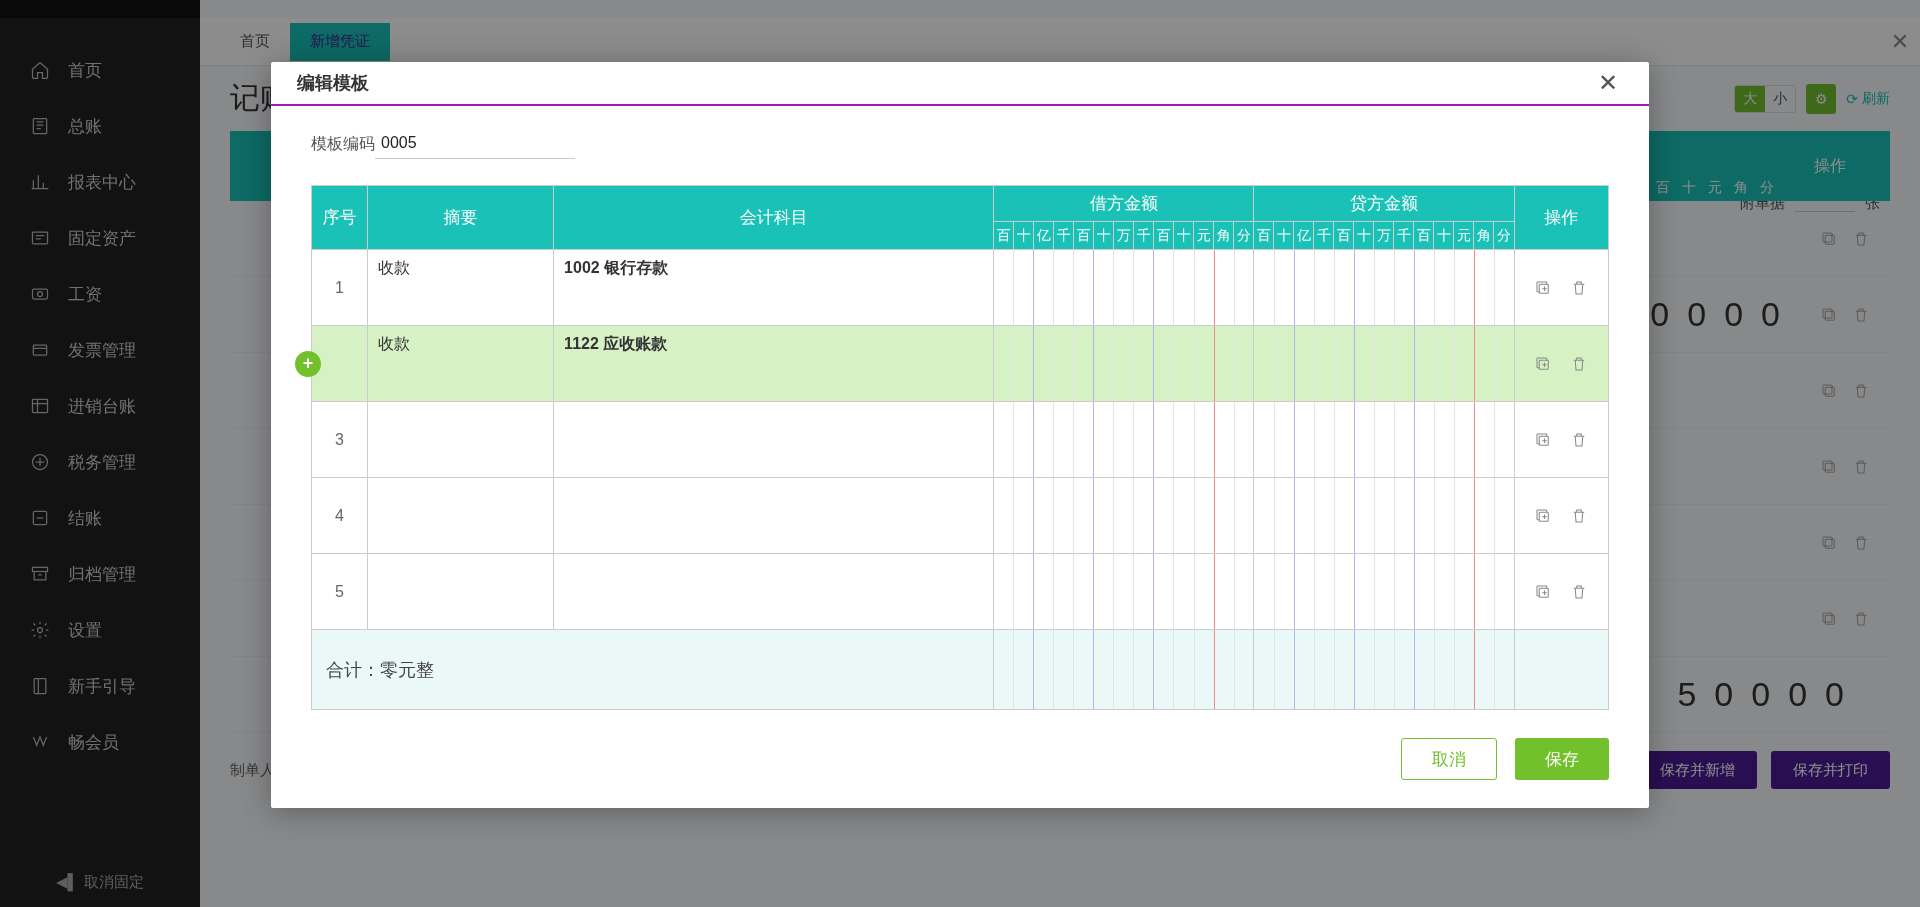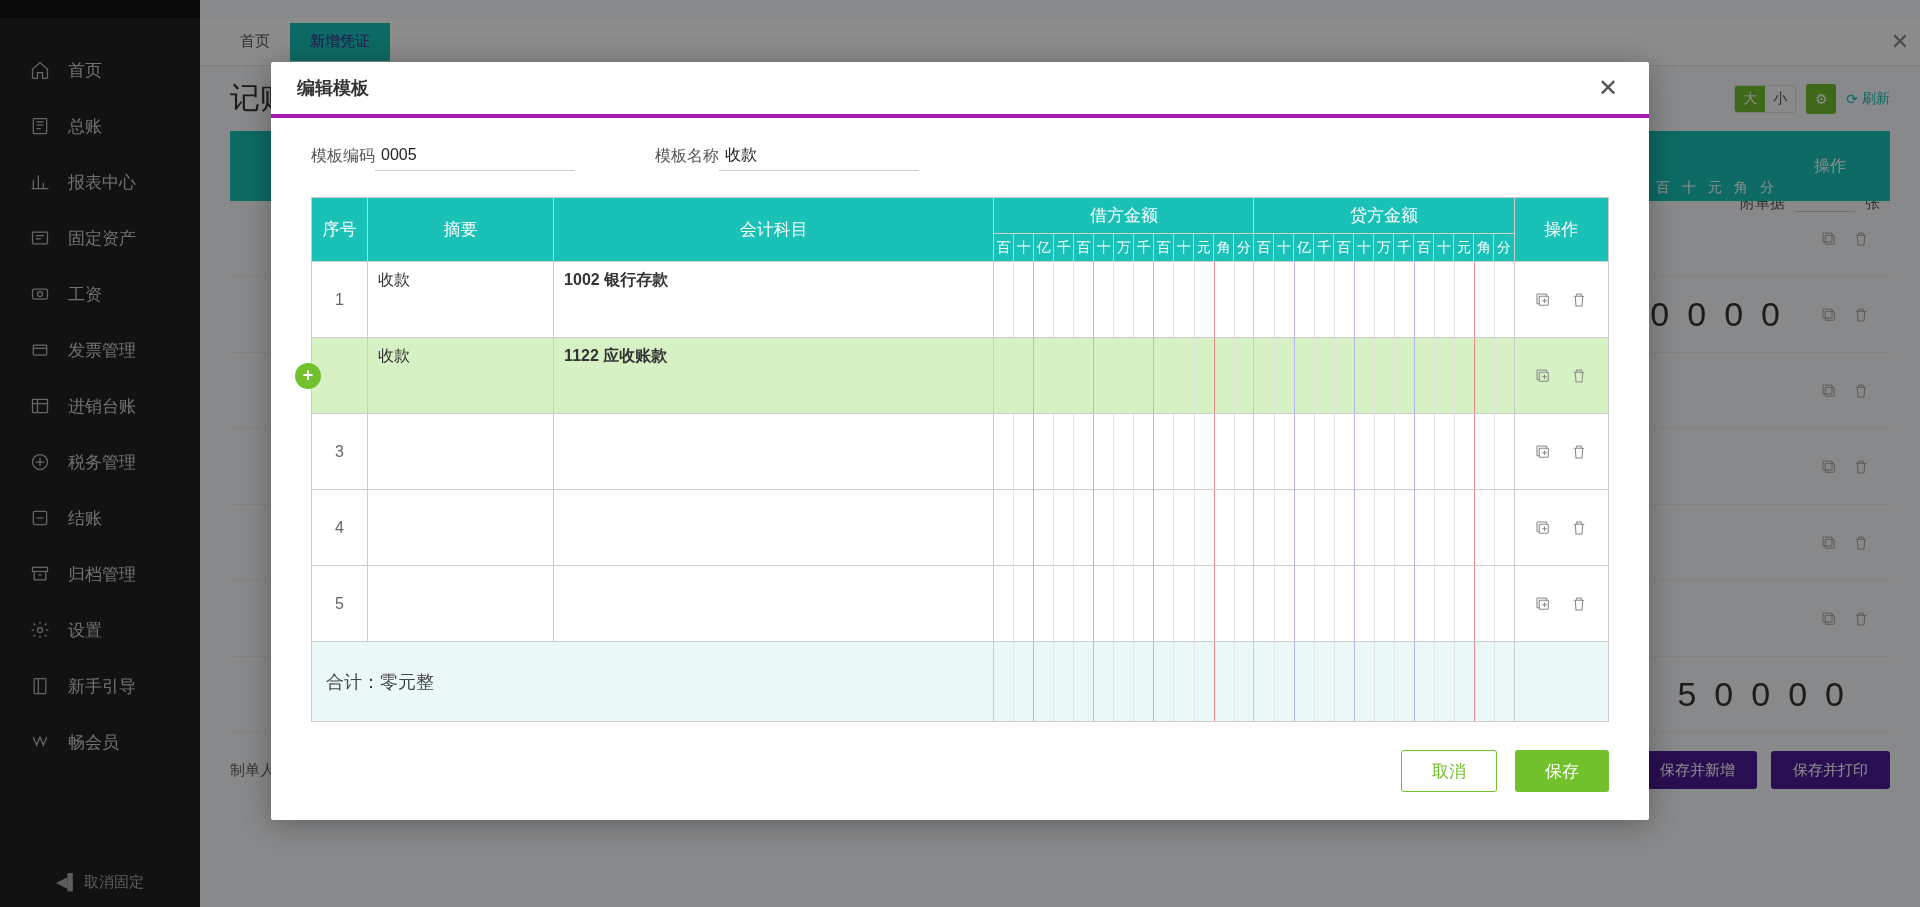--- a/index.html
+++ b/index.html
@@ -42,21 +42,21 @@
 .ghost-foot { margin:18px 30px; display:flex; align-items:center; gap:40px; font-size:15px; color:#666; }
 .ghost-foot .right { margin-left:auto; display:flex; gap:14px; }
 .ghost-foot .btn { height:38px; padding:0 22px; border-radius:3px; display:flex; align-items:center; font-size:15px; }
 .ghost-foot .btn.out { border:1px solid #ccc; color:#555; background:#fff; }
 .ghost-foot .btn.grn { background:#4c1d95; color:#fff; }
 .attach { position:absolute; right:40px; top:194px; font-size:15px; color:#555; display:flex; align-items:center; gap:10px; }
 .attach input { width:60px; border:none; border-bottom:1px solid #ccc; background:transparent; }
 
 
 .modal { position:absolute; z-index:100; left:50%; top:62px; transform:translateX(-50%); width:1378px; background:#fff; border-radius:2px; box-shadow:0 4px 30px rgba(0,0,0,0.3); }
-.modal-head { height:56px; border-bottom:4px solid #a21caf; display:flex; align-items:center; padding:0 26px; }
+.modal-head { height:44px; border-bottom:2px solid #a21caf; display:flex; align-items:center; padding:0 26px; }
 .modal-head .title { font-size:18px; font-weight:600; color:#333; }
 .modal-head .close { margin-left:auto; font-size:24px; color:#555; cursor:pointer; width:30px; height:30px; display:flex; align-items:center; justify-content:center; }
 .modal-body { padding:24px 40px 10px; }
 .form-row { display:flex; gap:80px; margin-bottom:26px; font-size:16px; color:#555; }
 .form-row .field { display:flex; align-items:center; }
 .form-row input { border:none; border-bottom:1px solid #ccc; font-size:16px; padding:4px 6px 6px; width:200px; color:#222; outline:none; }
 
 
 .vtable { width:100%; border:1px solid #19c1b6; border-collapse:collapse; table-layout:fixed; }
 .vtable th, .vtable td { border:1px solid #ccc; }
@@ -356,24 +356,20 @@
 <div class="modal">
   <div class="modal-head">
     <div class="title">编辑模板</div>
     <div class="close">✕</div>
   </div>
   <div class="modal-body">
     <div class="form-row">
       <div class="field">
         <span>模板编码</span>
         <input value="0005" style="">
-      </div>
-      <div class="field">
-        <span>模板名称</span>
-        <input value="收款" style="">
       </div>
     </div>
 
     <table class="vtable">
       <colgroup>
         <col style="width:56px">
           <col style="width:186px">
           <col style="width:440px">
         <col style="width:20px">
           <col style="width:20px">

